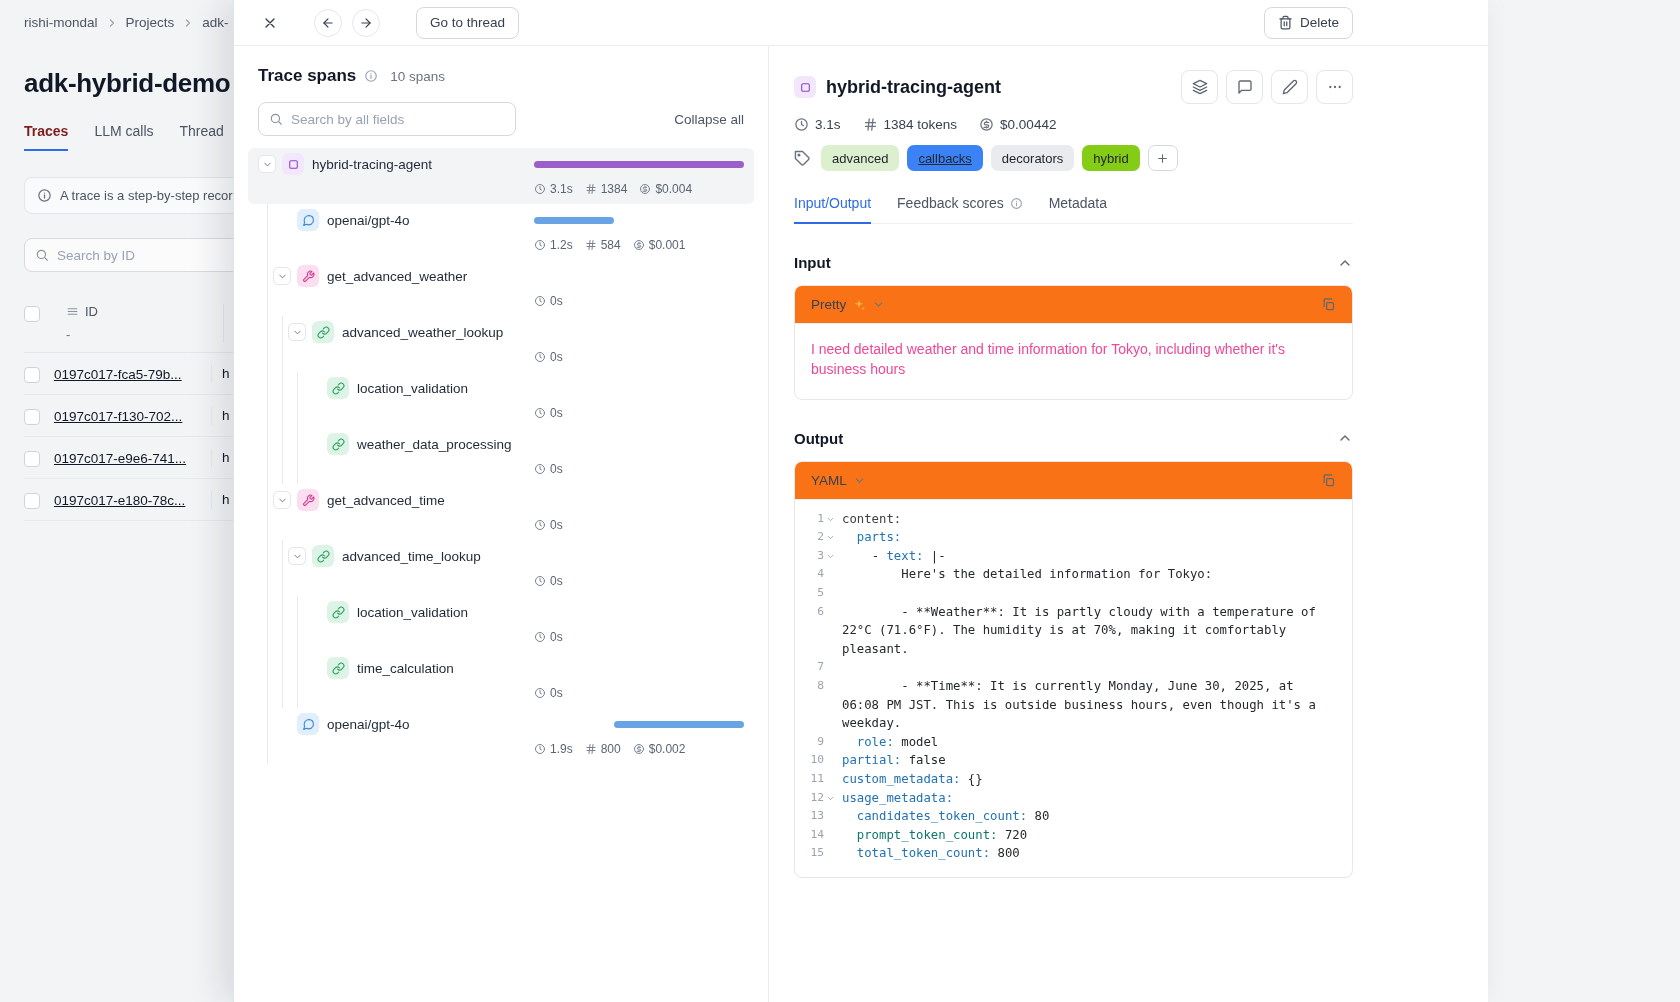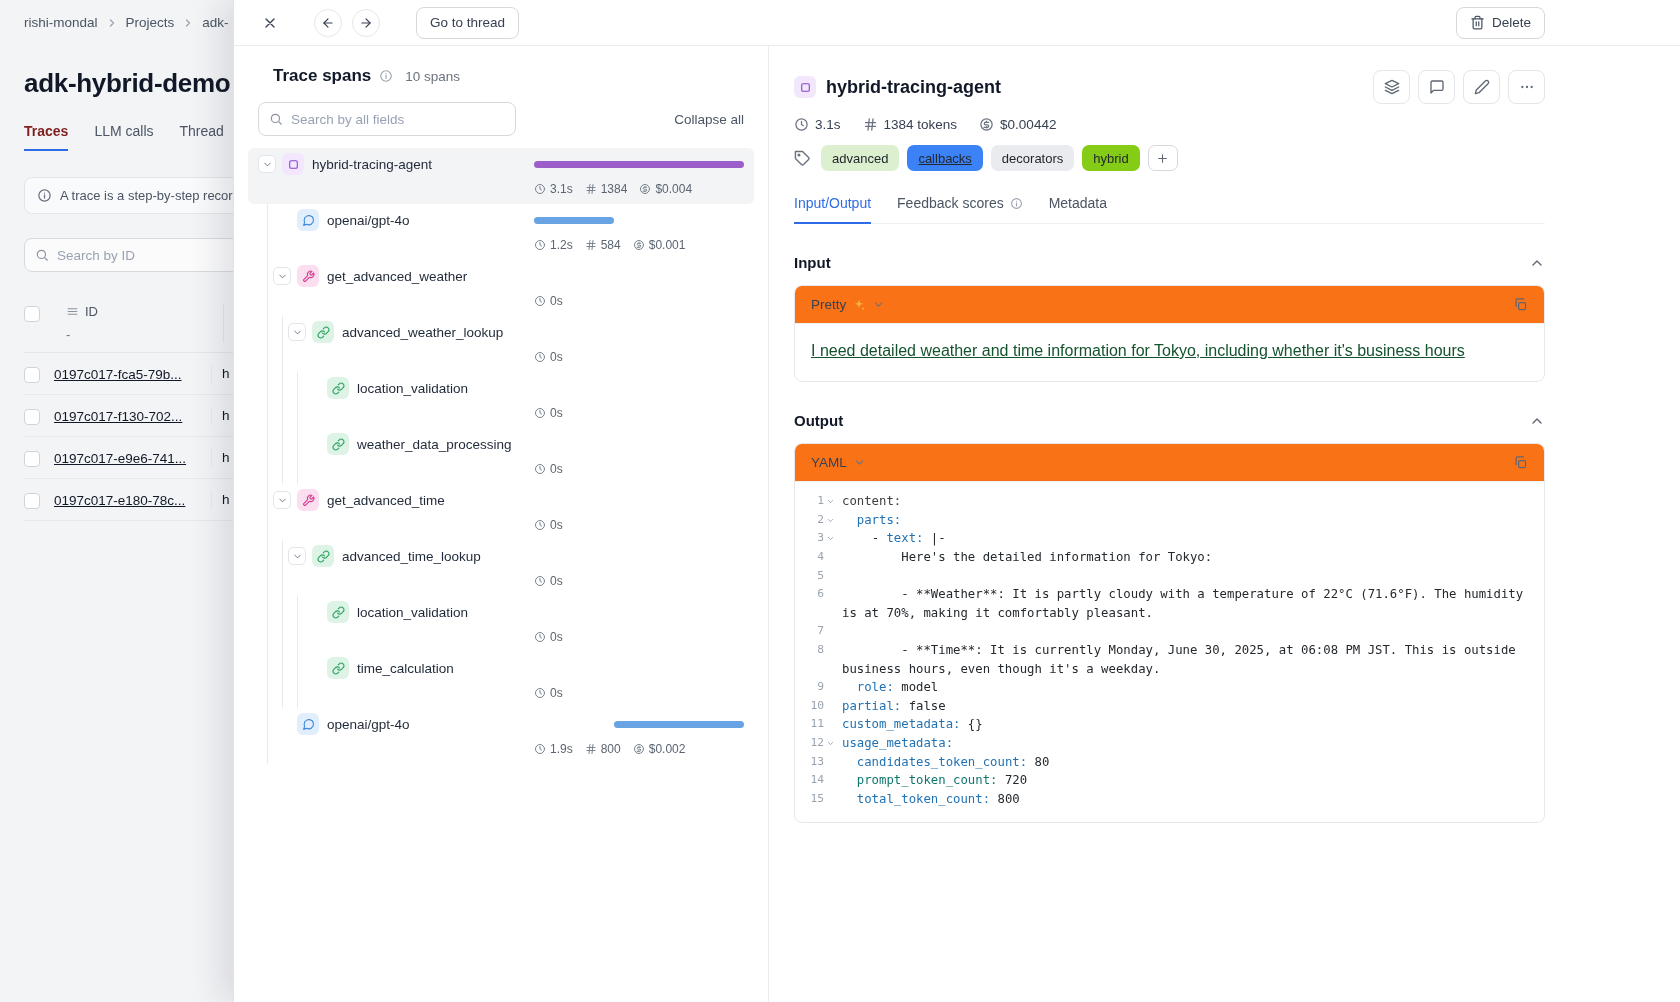--- a/index.html
+++ b/index.html
@@ -1,18 +1,18 @@
 <!DOCTYPE html>
 <html><head>
 <meta charset="utf-8">
 <style>
   * { margin:0; padding:0; box-sizing:border-box; }
   html,body { width:1680px; height:1002px; overflow:hidden; }
   body { font-family:"Liberation Sans", sans-serif; background:#f3f4f6; color:#111827; }
-  .app { position:relative; width:1680px; height:1002px; }
+  .app { position:relative; width:1488px; height:1002px; }
 
   svg { display:block; }
   button { font-family:inherit; cursor:pointer; }
 
   
   .bg-page { position:absolute; inset:0; background:#f3f4f6; padding-left:24px; }
   .breadcrumb { padding-top:15px; display:flex; align-items:center; gap:8px; font-size:13.5px; color:#4b5563; }
   .crumb-sep { color:#9ca3af; }
   .crumb-sep svg { width:12px; height:12px; }
   .page-title { margin-top:38px; font-size:26px; font-weight:700; color:#111827; letter-spacing:-0.3px; }
@@ -47,21 +47,21 @@
   .nav-btn svg { width:14px; height:14px; }
   .nav-btn.fwd { margin-right:26px; }
   .btn { height:32px; border:1px solid #d5d9de; border-radius:8px; background:#fff; font-size:13.5px; font-weight:500; color:#374151; padding:0 13px; display:inline-flex; align-items:center; gap:7px; }
   .btn svg { width:15px; height:15px; color:#4b5563; }
   .tb-spacer { flex:1; }
 
   .sheet-body { flex:1; display:flex; min-height:0; }
 
   
   .spans-panel { flex:0 0 535px; width:535px; border-right:1px solid #e9ebee; display:flex; flex-direction:column; padding-top:20px; min-height:0; }
-  .spans-header { padding:0 39px; display:flex; align-items:center; gap:8px; }
+  .spans-header { padding:0 24px; display:flex; align-items:center; gap:8px; }
   .spans-header h2 { font-size:17px; font-weight:700; color:#111827; }
   .spans-header .inf { color:#9aa3af; } .spans-header .inf svg { width:14px; height:14px; }
   .span-count { font-size:13.5px; color:#6b7280; margin-left:4px; }
   .spans-toolbar { margin-top:16px; padding:0 24px; display:flex; align-items:center; }
   .search-box { width:258px; height:34px; border:1px solid #d5d9de; border-radius:8px; display:flex; align-items:center; gap:8px; padding:0 10px; background:#fff; }
   .search-box svg { width:14px; height:14px; color:#8b939e; flex:none; }
   .search-box input { border:none; outline:none; flex:1; font-size:13.5px; background:transparent; color:#111827; }
   .search-box input::placeholder { color:#98a2b3; }
   .collapse-all { margin-left:auto; background:none; border:none; font-size:13.5px; color:#4b5563; }
   .tree { margin-top:12px; overflow-y:auto; padding:0 24px 24px; }
@@ -110,21 +110,21 @@
   .sec-title { font-size:15px; font-weight:600; color:#111827; }
   .sec-chevbtn { margin-left:auto; background:none; border:none; color:#5f6673; }
   .sec-chevbtn svg { width:16px; height:16px; }
   .card { margin-top:14px; border:1px solid #e6e8ec; border-radius:8px; overflow:hidden; background:#fff; }
   .card-head { height:38px; background:#f97316; border-bottom:1px solid #eef0f3; display:flex; align-items:center; padding:0 10px; }
   .fmtbtn { display:inline-flex; gap:6px; align-items:center; font-size:13.5px; color:#374151; background:none; border:none; padding:4px 6px; }
   .fmtbtn .spark svg { width:14px; height:14px; }
   .fmtbtn .chev svg { width:13px; height:13px; color:#6b7280; }
   .copybtn { margin-left:auto; background:none; border:none; color:#5f6673; width:28px; height:28px; display:inline-flex; align-items:center; justify-content:center; }
   .copybtn svg { width:15px; height:15px; }
-  .card-body { padding:15px 16px 19px; font-size:16px; color:#14532d; line-height:1.45;text-decoration:underline; }
+  .card-body { padding:15px 16px 19px; font-size:14px; color:#ec4899; line-height:1.45; }
   .code-body { padding:10px 14px 14px 6px; }
   .cline { display:flex; font-family:"DejaVu Sans Mono", monospace; font-size:12.3px; line-height:18.6px; color:#24292e; min-height:18.6px; }
   .cnum { flex:none; width:36px; display:flex; justify-content:flex-end; }
   .cnum .n { min-width:20px; text-align:right; font-size:11.3px; color:#9aa4b0; }
   .cnum .fold { width:13px; display:flex; justify-content:center; align-items:flex-start; color:#8b939e; }
   .cnum .fold svg { width:9px; height:9px; margin-top:5px; }
   .ctext { flex:1; white-space:pre-wrap; word-break:break-word; padding-left:5px; }
 </style>
 </head>
 <body>

